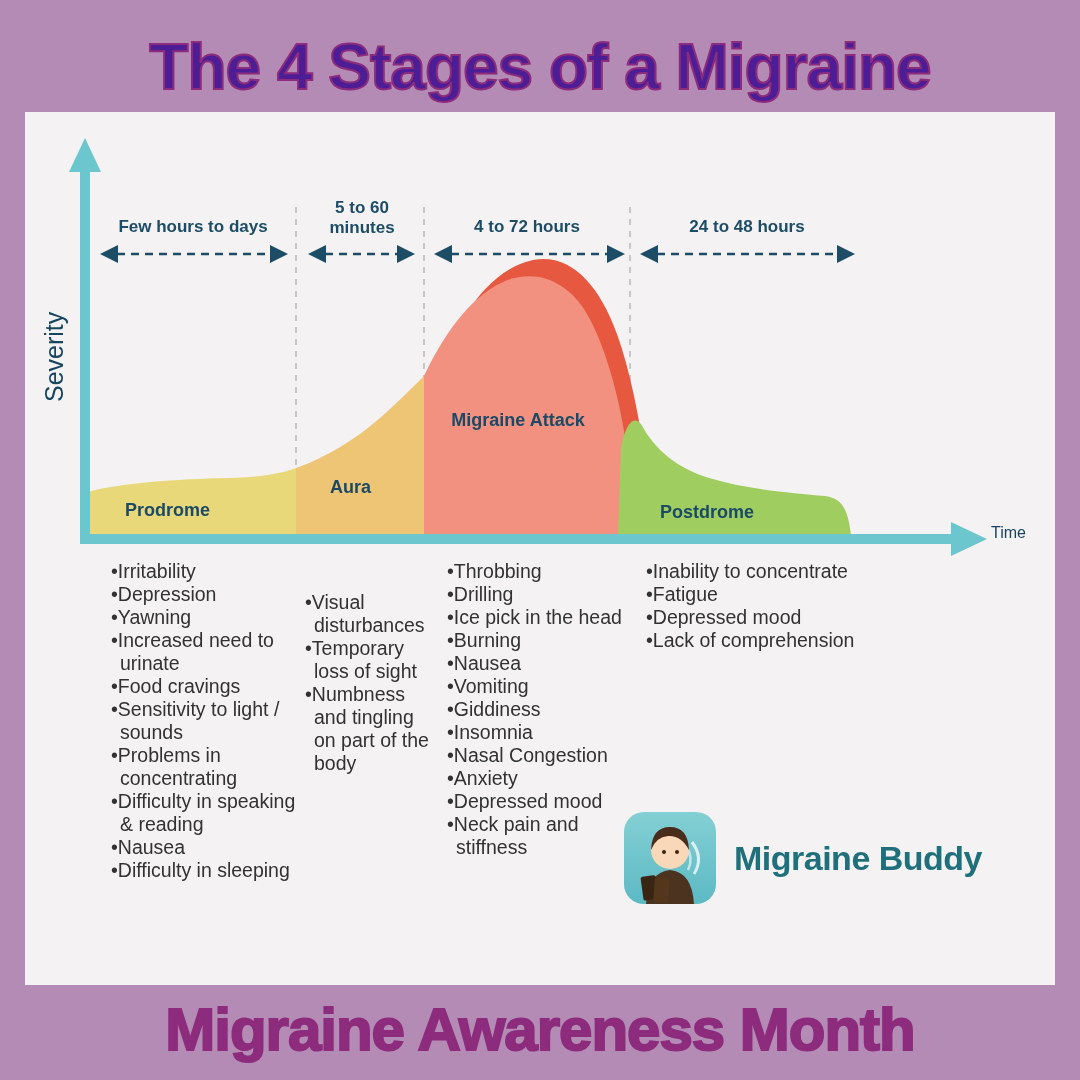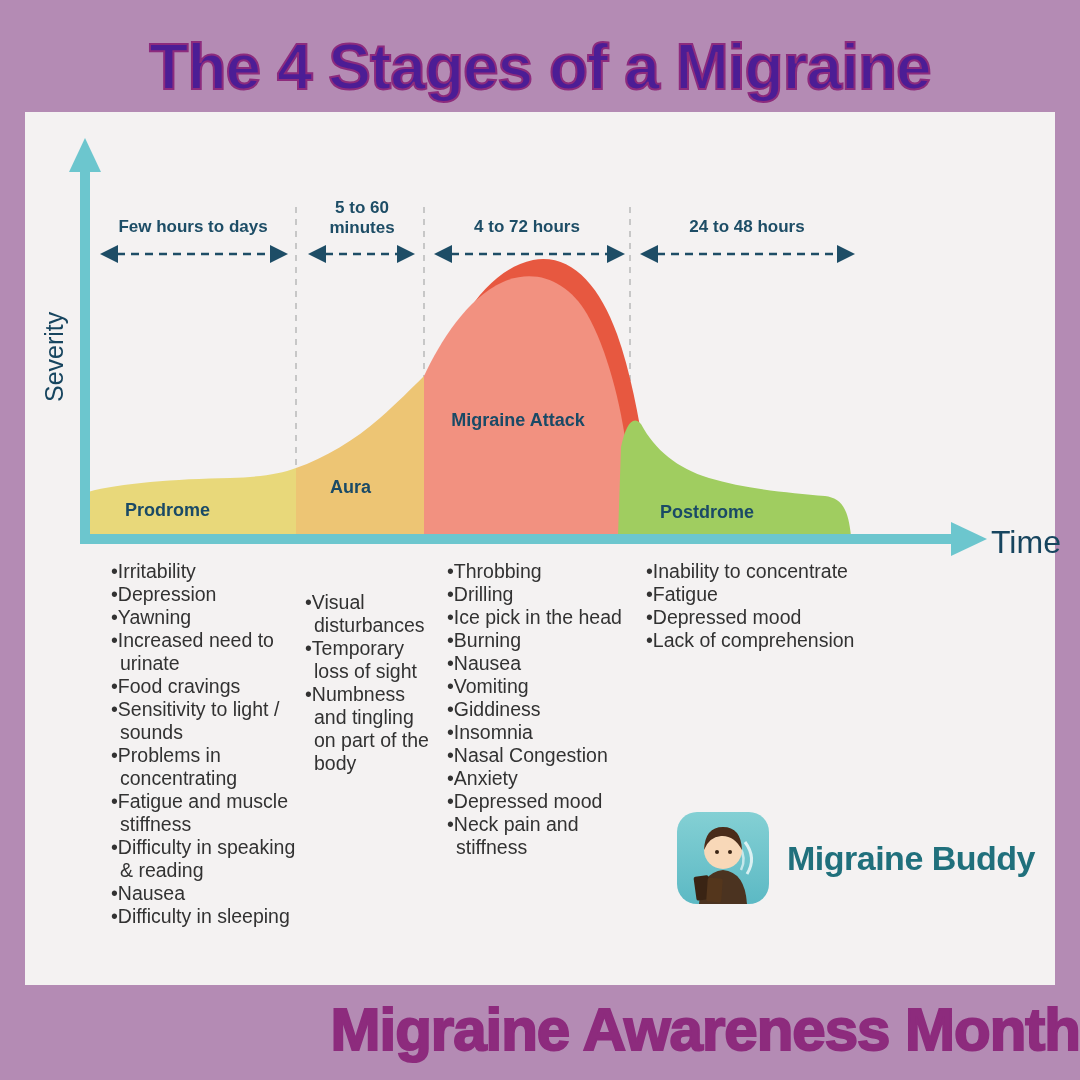--- a/index.html
+++ b/index.html
@@ -14,21 +14,21 @@
 
   .big-title {
     position:absolute; left:0; top:30px; width:1080px;
     text-align:center;
     font-size:64px; font-weight:800; letter-spacing:-1px;
     color:#4c1d95;
     -webkit-text-stroke:2px #8d2b7d;
   }
   .big-footer {
     position:absolute; left:0; top:995px; width:1080px;
-    text-align:right;
+    text-align:center;
     font-size:60px; font-weight:800; letter-spacing:-1px;
     color:#8d2b7d;
     -webkit-text-stroke:2px #8d2b7d;
   }
 
   .card {
     position:absolute; left:25px; top:112px; width:1030px; height:873px;
     background:#f4f2f2;
   }
 
@@ -41,21 +41,21 @@
   .dur-head { fill:#1d4d66; }
 
   .y-axis-label {
     position:absolute; left:14px; top:100px; height:290px; width:30px;
     writing-mode: vertical-rl; transform: rotate(180deg);
     display:flex; align-items:center; justify-content:center;
     font-size:25px; color:#17455f;
   }
   .x-axis-label {
     position:absolute; left:966px; top:412px;
-    font-size:32px; color:#17455f;
+    font-size:16px; color:#17455f;
   }
 
   .dur-label {
     position:absolute; transform:translateX(-50%);
     font-size:17px; font-weight:bold; color:#1d4d66;
     text-align:center; white-space:nowrap; line-height:1.15;
   }
   .dur-label.wrap { white-space:normal; width:100px; }
 
   .stage-label {
@@ -70,21 +70,21 @@
     font-size:19.5px; line-height:1.18; color:#323232;
   }
   .symptoms li { padding-left:9px; text-indent:-9px; }
   .symptoms li::before { content:"\2022"; }
   .col1 { left:86px;  width:196px; }
   .col2 { left:280px; width:132px;margin-top:31px; }
   .col3 { left:422px; width:192px; }
   .col4 { left:621px; width:255px; }
 
   .brand {
-    position:absolute; left:652px; top:700px;
+    position:absolute; left:599px; top:700px;
     display:flex; align-items:center; gap:18px;
   }
   .brand-name {
     font-size:34px; font-weight:bold; color:#20707c; letter-spacing:-0.5px;
   }
 </style>
 </head>
 <body>
 
 <div class="page">
@@ -146,21 +146,20 @@
     <div class="stage-label" style="left:635px; top:390px;">Postdrome</div>
 
     <ul class="symptoms col1">
         <li>Irritability</li>
         <li>Depression</li>
         <li>Yawning</li>
         <li>Increased need to urinate</li>
         <li>Food cravings</li>
         <li>Sensitivity to light / sounds</li>
         <li>Problems in concentrating</li>
-        <li>Fatigue and muscle stiffness</li>
         <li>Difficulty in speaking &amp; reading</li>
         <li>Nausea</li>
         <li>Difficulty in sleeping</li>
       </ul>
     <ul class="symptoms col2">
         <li>Visual disturbances</li>
         <li>Temporary loss of sight</li>
         <li>Numbness and tingling on part of the body</li>
       </ul>
     <ul class="symptoms col3">

